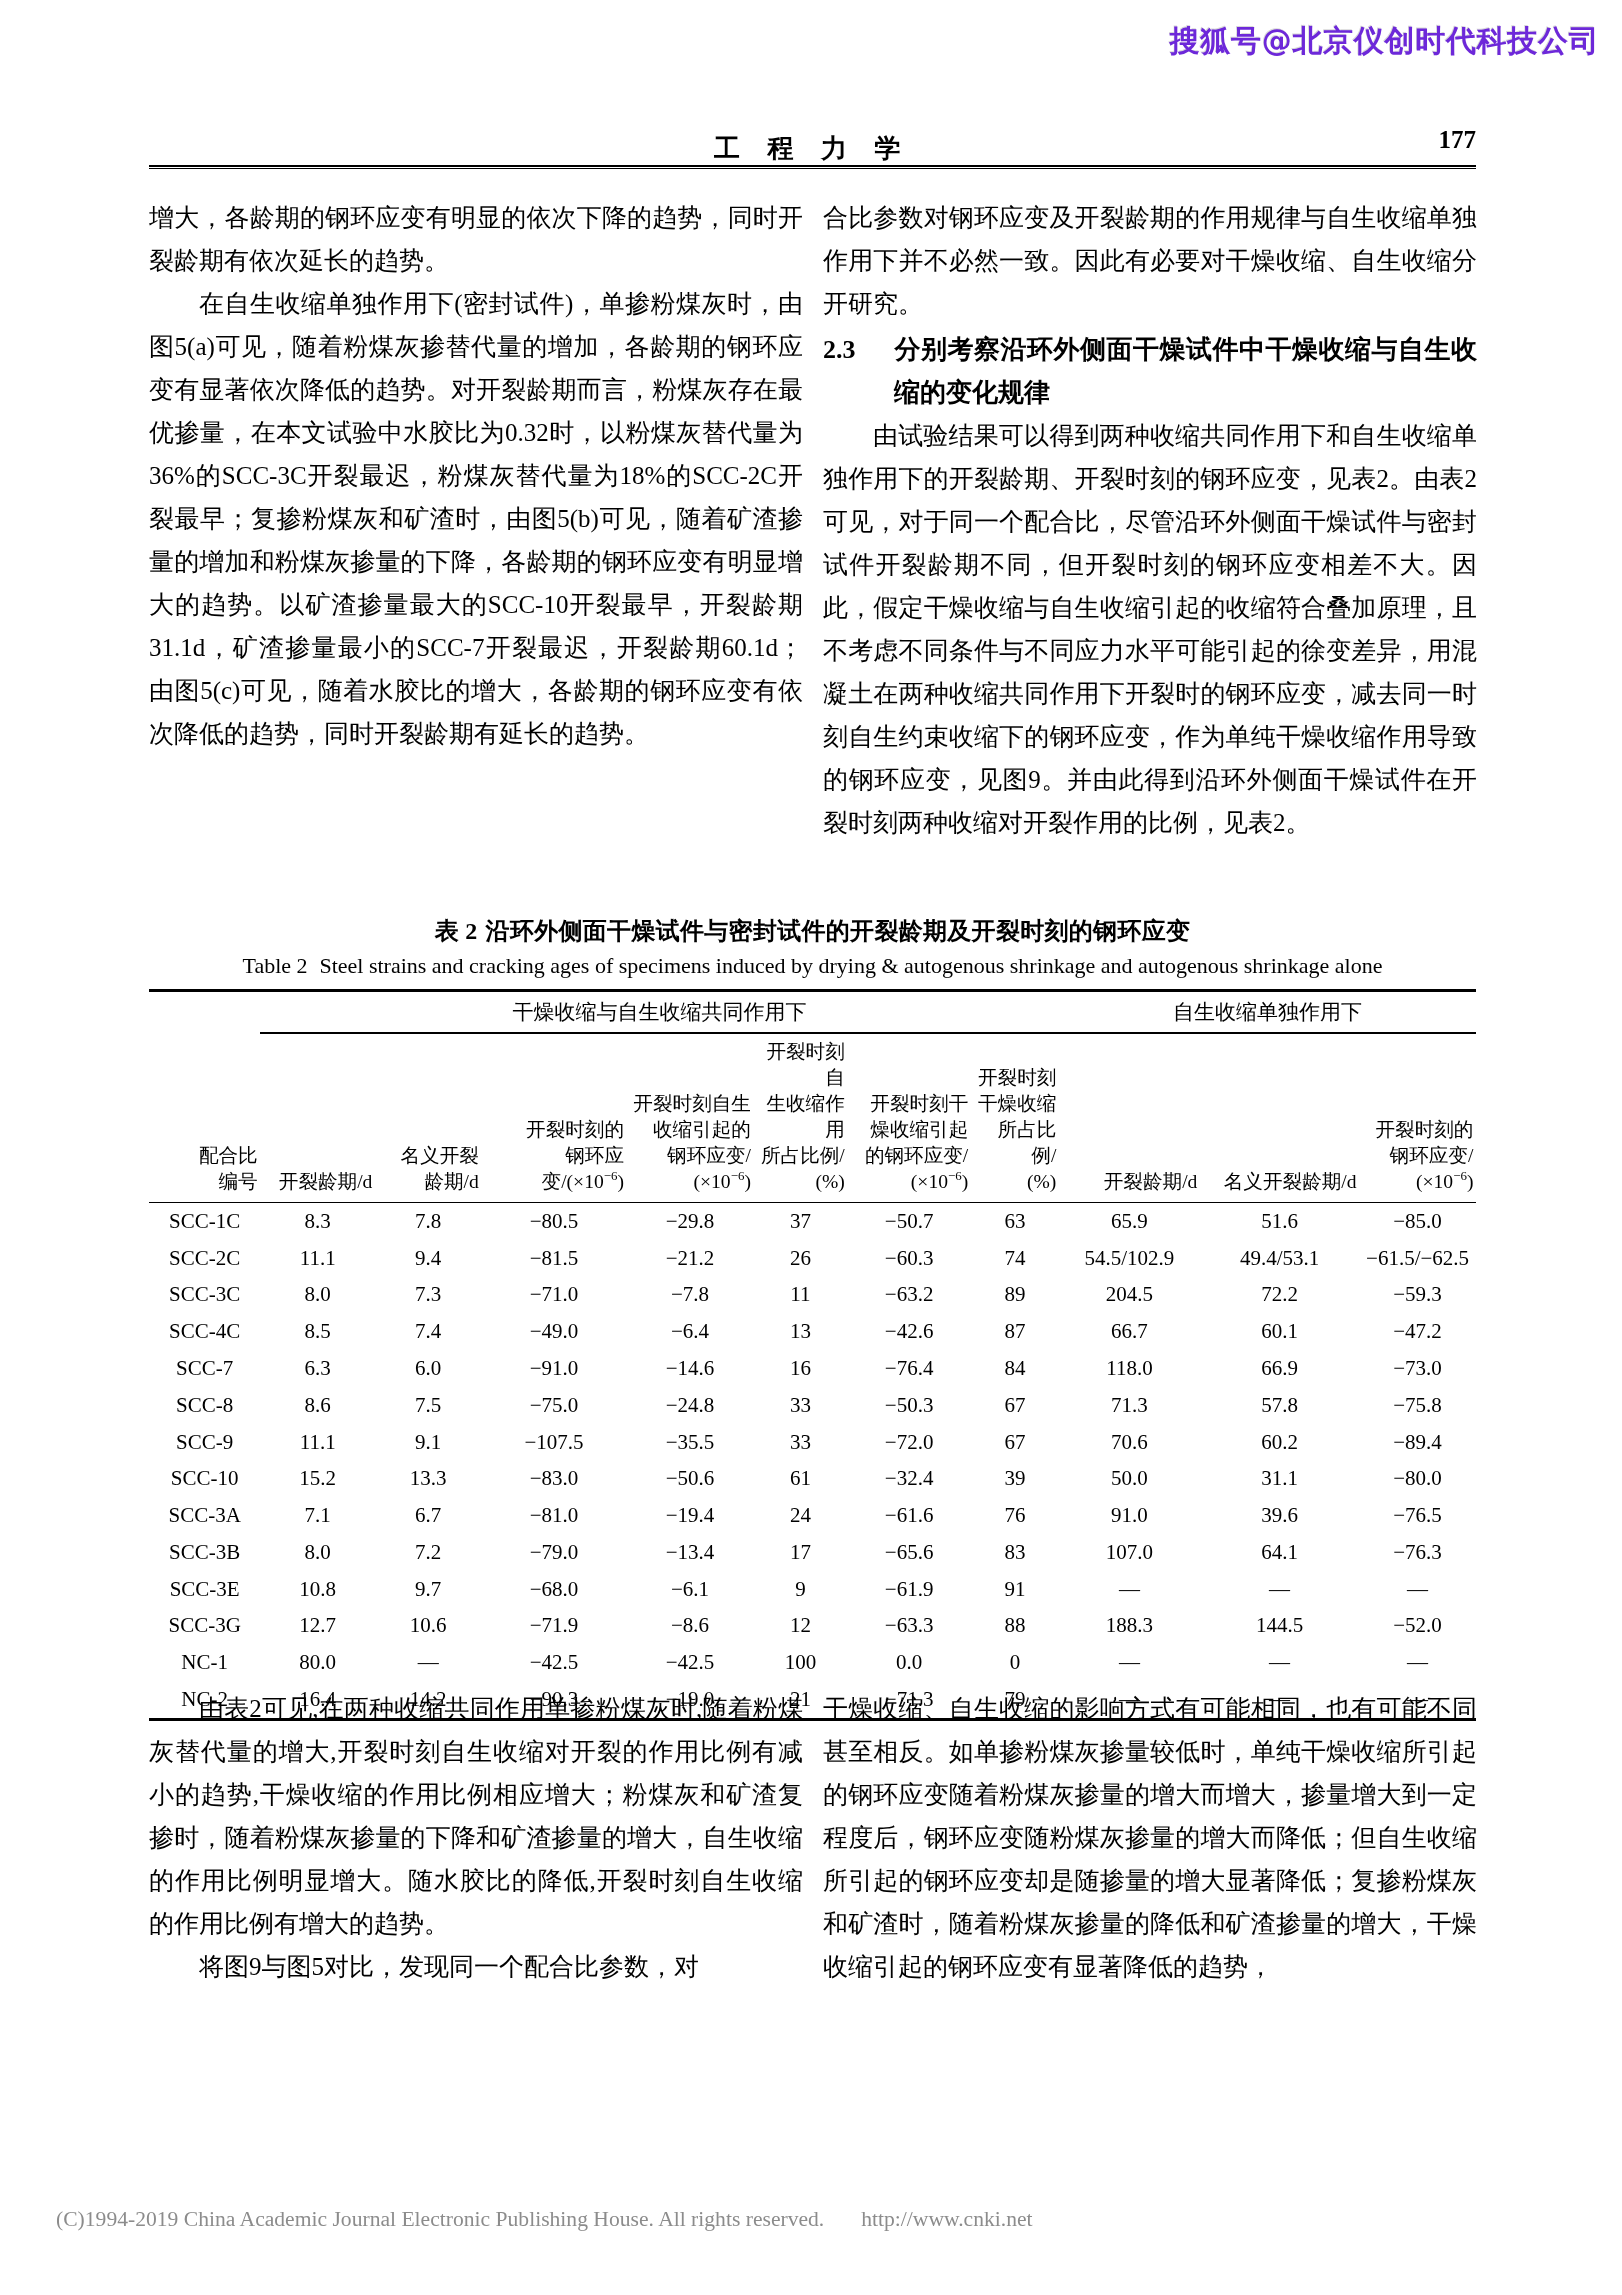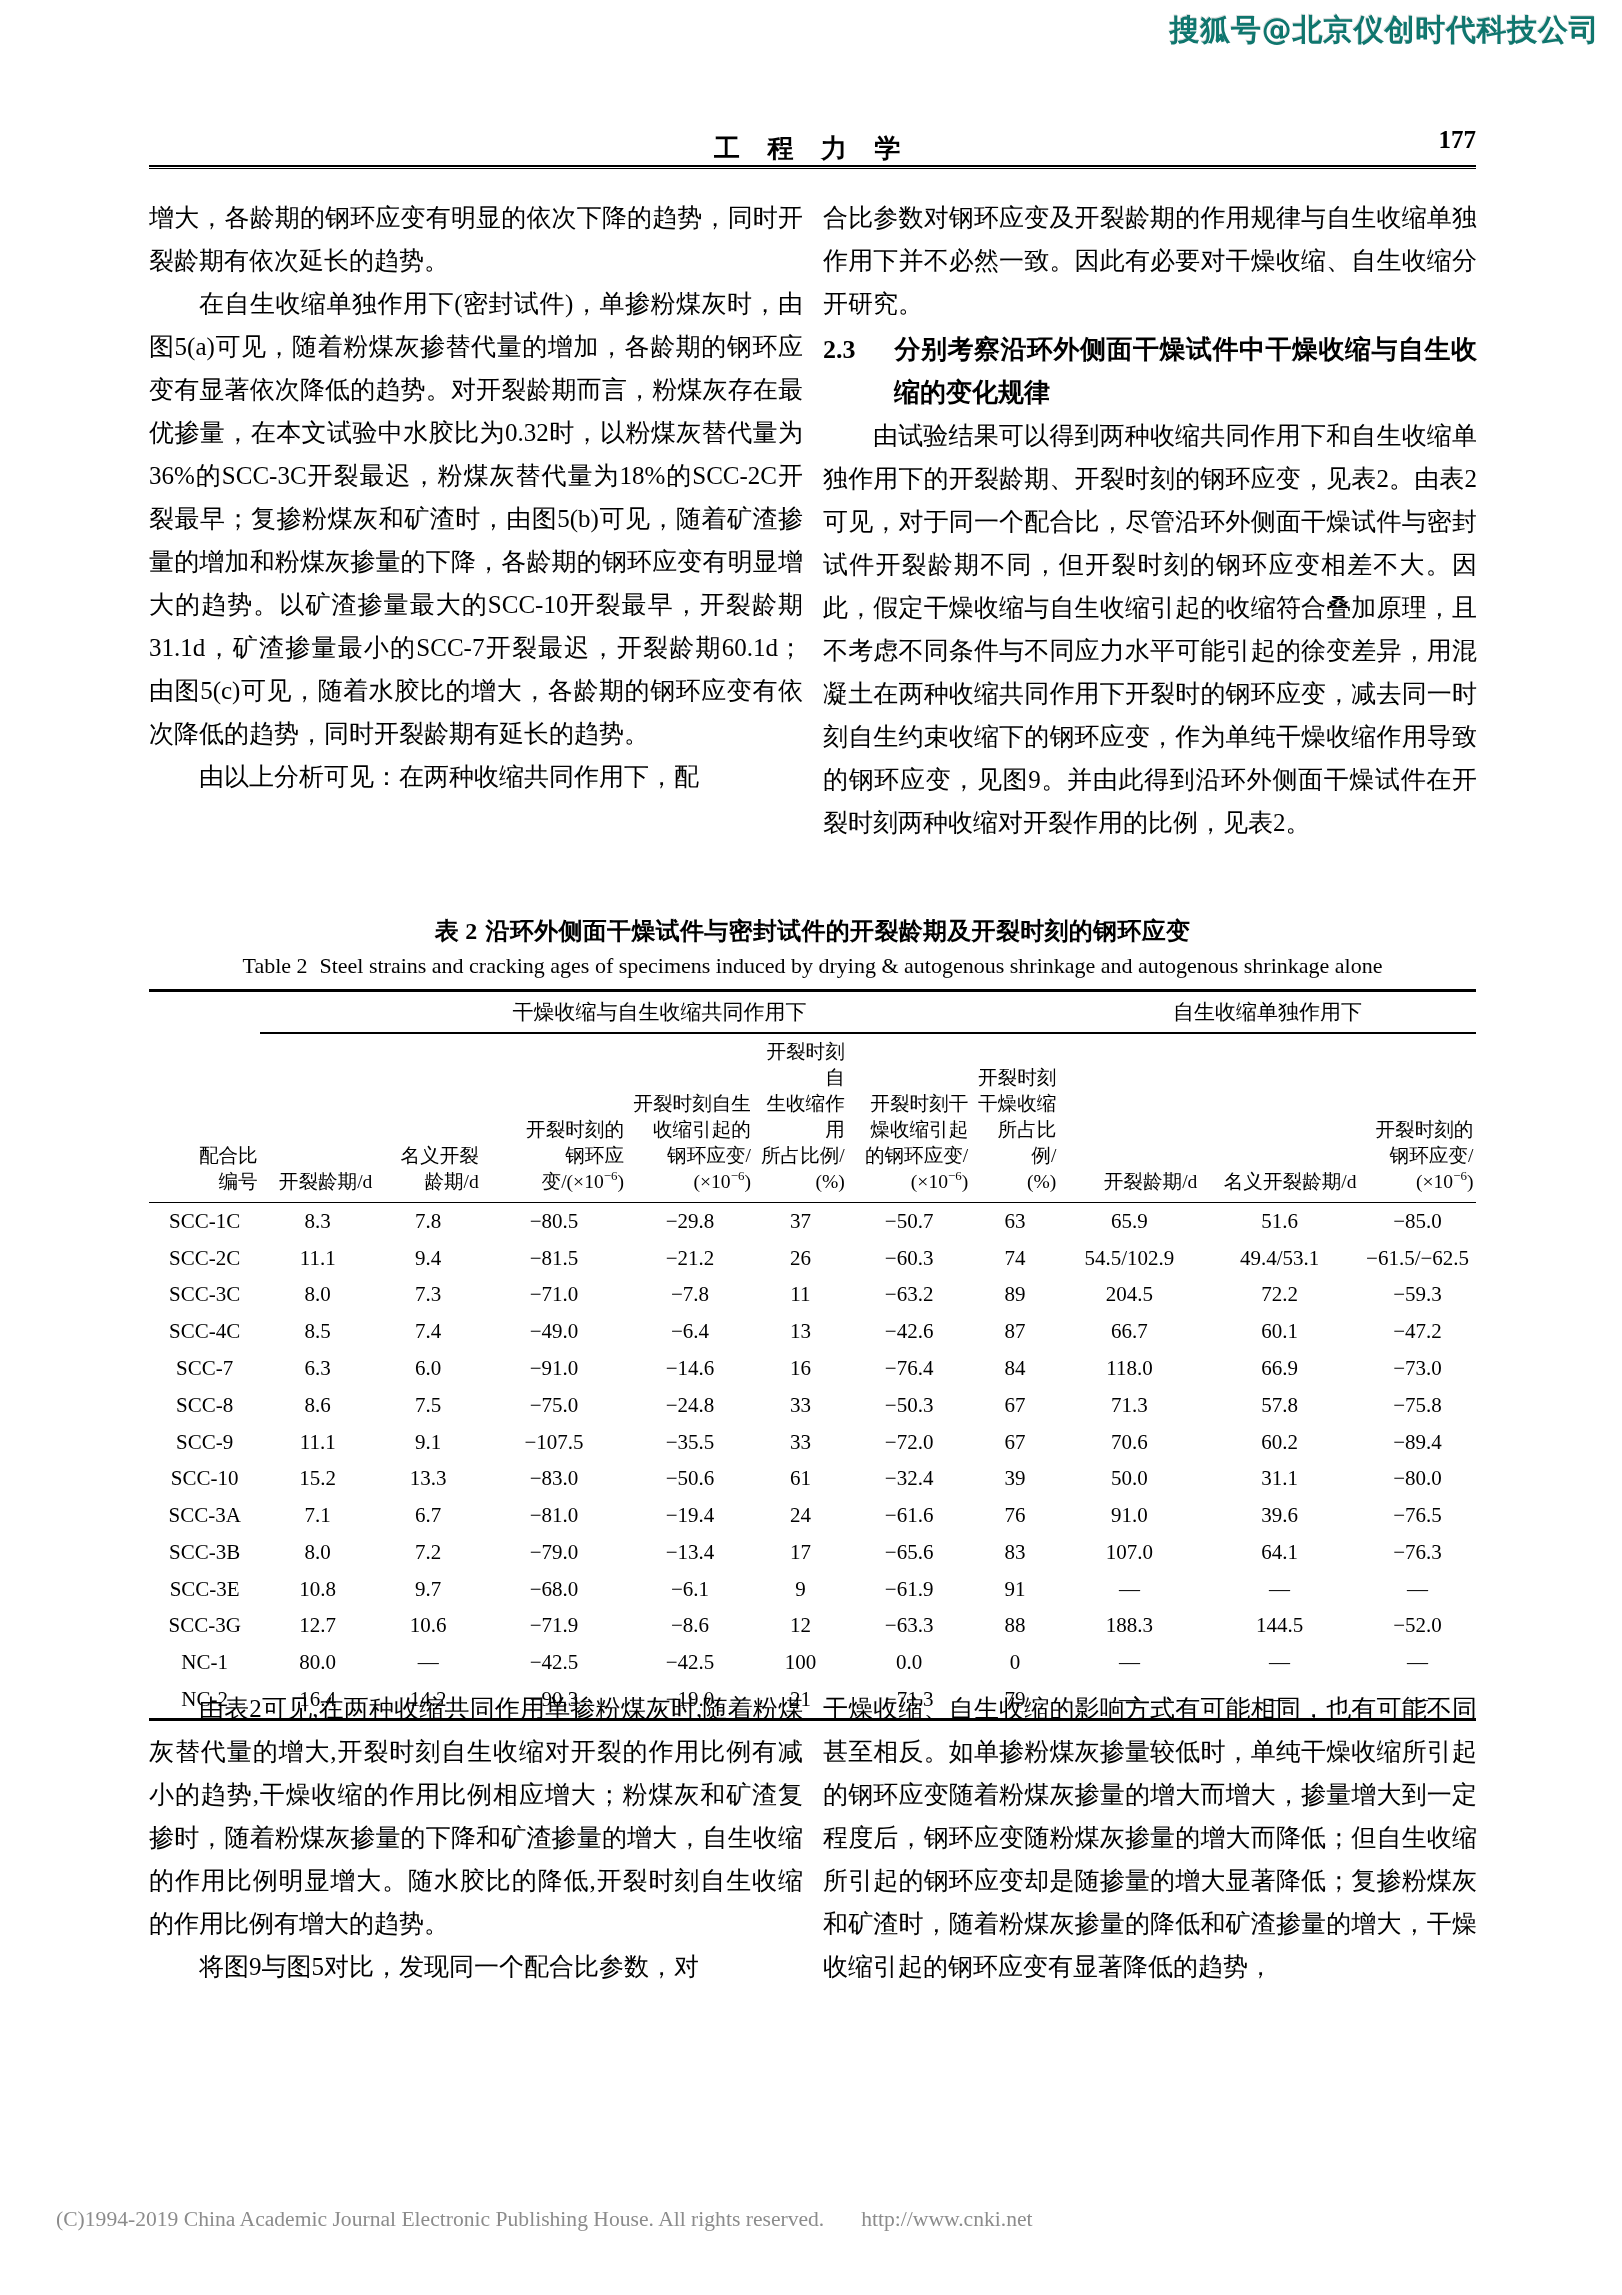--- a/index.html
+++ b/index.html
@@ -6,24 +6,24 @@
   html, body {
     width: 1623px; height: 2295px;
     background: #ffffff;
     font-family: "Liberation Serif", "DejaVu Serif", serif;
     color: #000;
   }
   .page { position: relative; width: 1623px; height: 2295px; overflow: hidden; }
 
   
   .watermark {
-    position: absolute; top: 10px; right: 23.6px;
+    position: absolute; top: 21px; right: 23.6px;
     font-family: "DejaVu Sans", "Liberation Sans", sans-serif;
     font-size: 30px; font-weight: 700;
-    color: #0f766e;
+    color: #6d28d9;
     letter-spacing: 0.7px;
     text-shadow: 1.3px 1.3px 0 #ffffff, -0.7px -0.7px 0 #d8d8d8;
     white-space: nowrap;
   }
 
   
   .runhead {
     position: absolute; left: 149px; top: 123px; width: 1327px;
     height: 41px;
   }
@@ -157,21 +157,20 @@
 
   <div class="runhead">
     <div class="runhead-title">工 程 力 学</div>
     <div class="runhead-page">177</div>
   </div>
   <div class="rule-top"></div>
 
   <div class="col col-left upper">
     <p class="body noind">增大，各龄期的钢环应变有明显的依次下降的趋势，同时开裂龄期有依次延长的趋势。</p>
     <p class="body">在自生收缩单独作用下(密封试件)，单掺粉煤灰时，由图5(a)可见，随着粉煤灰掺替代量的增加，各龄期的钢环应变有显著依次降低的趋势。对开裂龄期而言，粉煤灰存在最优掺量，在本文试验中水胶比为0.32时，以粉煤灰替代量为36%的SCC-3C开裂最迟，粉煤灰替代量为18%的SCC-2C开裂最早；复掺粉煤灰和矿渣时，由图5(b)可见，随着矿渣掺量的增加和粉煤灰掺量的下降，各龄期的钢环应变有明显增大的趋势。以矿渣掺量最大的SCC-10开裂最早，开裂龄期31.1d，矿渣掺量最小的SCC-7开裂最迟，开裂龄期60.1d；由图5(c)可见，随着水胶比的增大，各龄期的钢环应变有依次降低的趋势，同时开裂龄期有延长的趋势。</p>
-    <p class="body">由以上分析可见：在两种收缩共同作用下，配</p>
   </div>
 
   <div class="col col-right upper">
     <p class="body noind">合比参数对钢环应变及开裂龄期的作用规律与自生收缩单独作用下并不必然一致。因此有必要对干燥收缩、自生收缩分开研究。</p>
     <h3 class="sec"><span class="num">2.3</span><span>分别考察沿环外侧面干燥试件中干燥收缩与自生收缩的变化规律</span></h3>
     <p class="body">由试验结果可以得到两种收缩共同作用下和自生收缩单独作用下的开裂龄期、开裂时刻的钢环应变，见表2。由表2可见，对于同一个配合比，尽管沿环外侧面干燥试件与密封试件开裂龄期不同，但开裂时刻的钢环应变相差不大。因此，假定干燥收缩与自生收缩引起的收缩符合叠加原理，且不考虑不同条件与不同应力水平可能引起的徐变差异，用混凝土在两种收缩共同作用下开裂时的钢环应变，减去同一时刻自生约束收缩下的钢环应变，作为单纯干燥收缩作用导致的钢环应变，见图9。并由此得到沿环外侧面干燥试件在开裂时刻两种收缩对开裂作用的比例，见表2。</p>
   </div>
 
   <div class="tbl-cap-cn">
     <span class="lbl">表 2</span><span>沿环外侧面干燥试件与密封试件的开裂龄期及开裂时刻的钢环应变</span>

